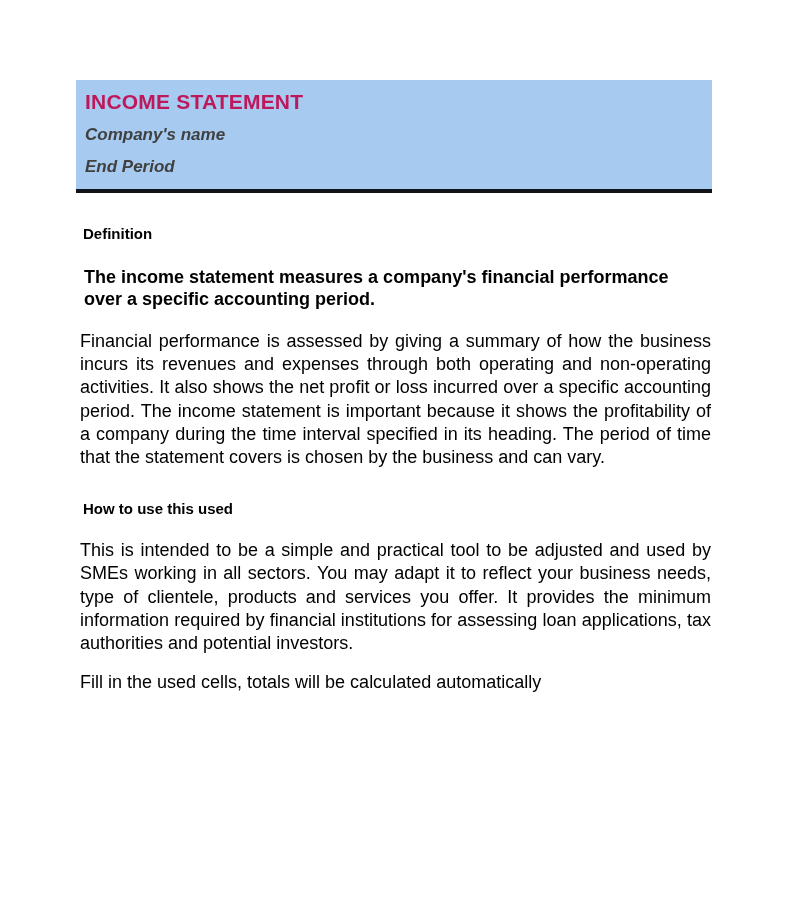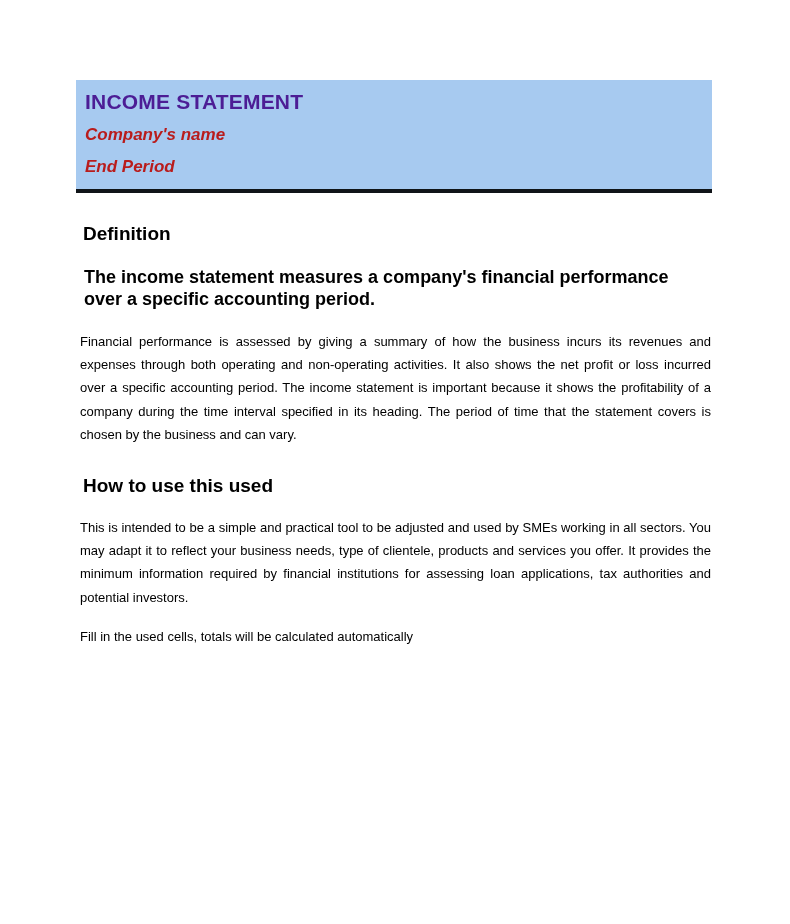--- a/index.html
+++ b/index.html
@@ -36,61 +36,61 @@
     box-sizing: border-box;
     padding: 9px 0 10px 0;
   }
   .header-title {
     font-size: 21px;
     font-weight: bold;
     font-style: normal;
     letter-spacing: 0.2px;
     line-height: 26px;
     margin: 0 0 4px 9px;
-    color: #4c1d95;
+    color: #be185d;
   }
   .header-sub {
     font-size: 17px;
     font-weight: bold;
     font-style: italic;
     line-height: 24px;
     margin: 8px 0 2px 9px;
-    color: #b91c1c;
+    color: #404040;
   }
   .header-sub.last {
     margin-bottom: 0;
   }
 
   
   .content {
     position: absolute;
     left: 80px;
     top: 224px;
     width: 631px;
   }
 
   .section-heading {
-    font-size: 19px;
+    font-size: 15px;
     font-weight: bold;
     line-height: 20px;
     margin: 0;
     padding-left: 3px;
   }
 
   .lead-paragraph {
     font-size: 18px;
     font-weight: bold;
     line-height: 22px;
     margin: 0;
     padding-left: 4px;
     text-align: left;
   }
 
   .body-paragraph {
-    font-size: 13px;
+    font-size: 18px;
     font-weight: normal;
     line-height: 23.2px;
     margin: 0;
     text-align: justify;
     text-justify: inter-word;
   }
 
   .body-paragraph.nojustify {
     text-align: left;
   }

